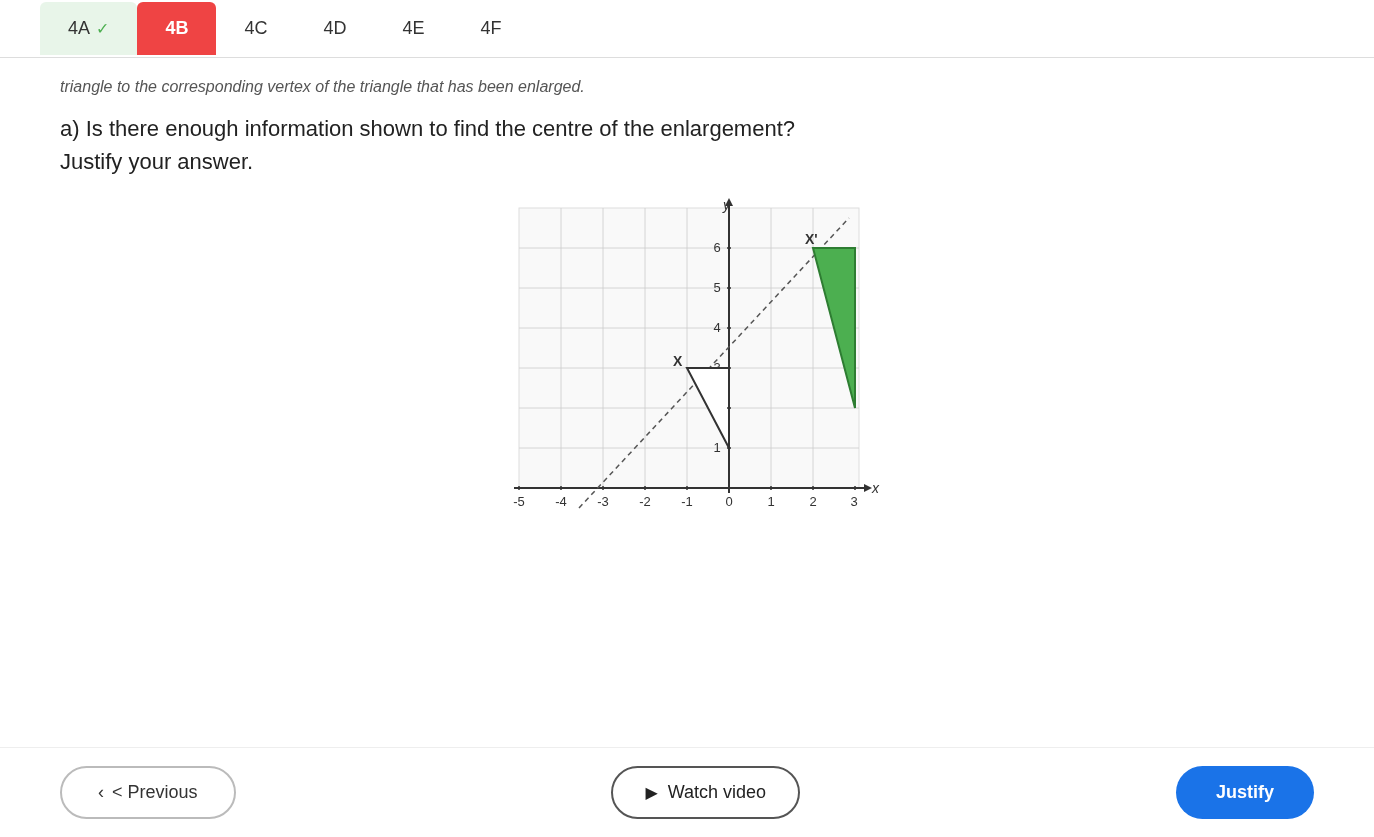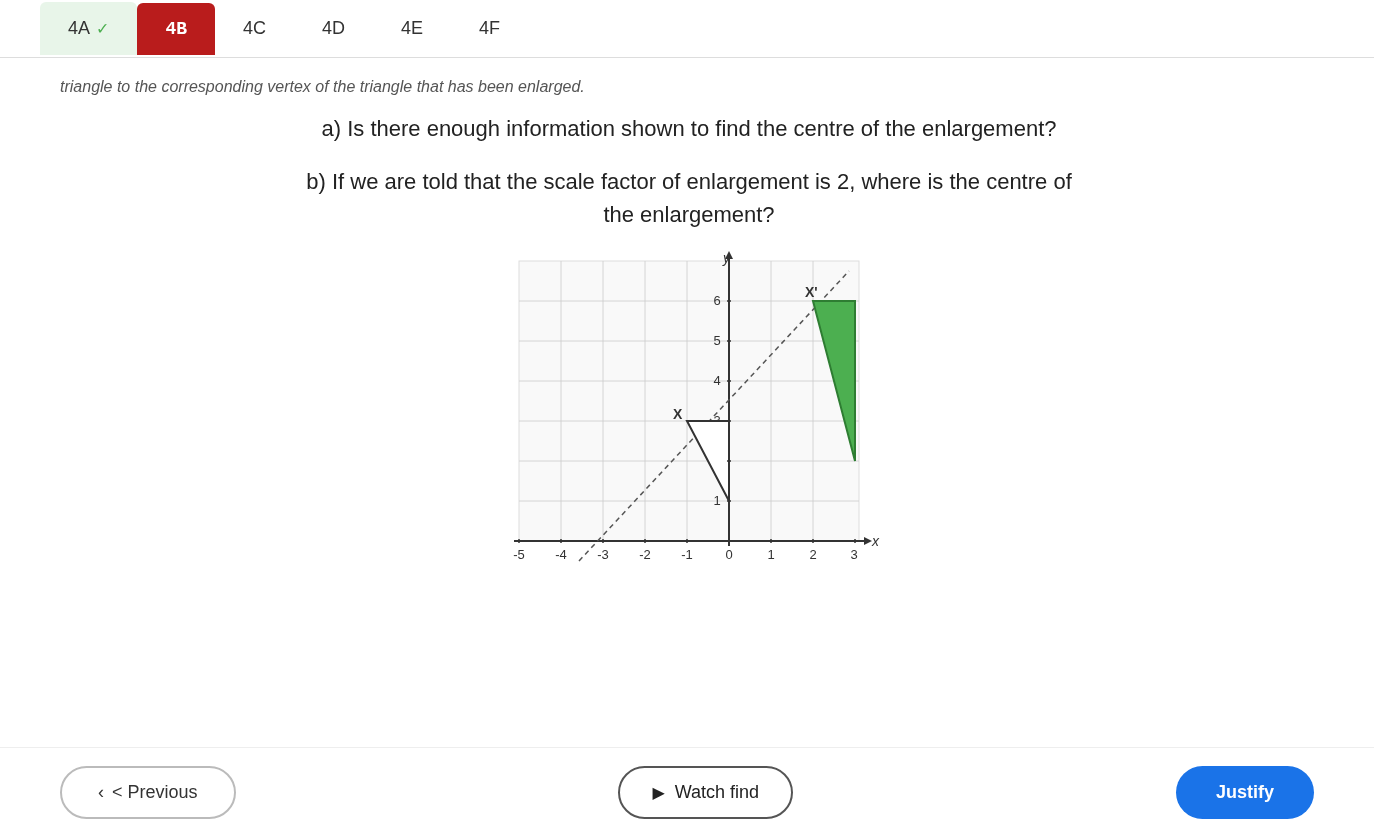--- a/index.html
+++ b/index.html
@@ -35,24 +35,23 @@
       font-weight: 500;
       cursor: pointer;
       color: #333;
       border-radius: 6px 6px 0 0;
       display: flex;
       align-items: center;
       gap: 6px;
       text-align: center;
     }
     .tab.active {
-      background: #b91c1c;
+      background: #ef4444;
       color: #fff;
       font-weight: 700;
-      font-family: Liberation Mono, monospace;
     }
     .tab.completed {
       background: #e8f5e9;
       color: #333;
     }
     .tab .checkmark {
       color: #4caf50;
       font-size: 16px;
     }
 
@@ -76,21 +75,21 @@
       text-overflow: ellipsis;
     }
 
     
     .question-block {
       margin-bottom: 20px;
     }
     .question-text {
       font-size: 22px;
       color: #222;
-      text-align: center;
+      text-align: left;
       line-height: 1.5;
       margin-bottom: 18px;
     }
 
     
     .graph-container {
       display: flex;
       justify-content: center;
       margin-bottom: 20px;
     }
@@ -173,29 +172,24 @@
     </div>
   </div>
 
   <div class="content-area">
 
     <div class="scrolled-text">triangle to the corresponding vertex of the triangle that has been enlarged.</div>
 
     <div class="question-block">
       <div class="question-text">
         <span>a) Is there enough information shown to find the centre of the enlargement?</span><br>
+        <span>Justify your answer.</span>
       </div>
     </div>
 
-    <div class="question-block">
-      <div class="question-text">
-        <span>b) If we are told that the scale factor of enlargement is 2, where is the centre of</span><br>
-        <span>the enlargement?</span>
-      </div>
-    </div>
 
     <div class="graph-container">
       <div class="graph-svg-wrap">
         <svg width="420" height="340">
 
           <rect x="40" y="10" width="340" height="280" fill="#f9f9f9" stroke="#ddd"></rect>
 
           <line x1="82" y1="10" x2="82" y2="290" stroke="#ccc" stroke-width="0.8"></line>
           <line x1="124" y1="10" x2="124" y2="290" stroke="#ccc" stroke-width="0.8"></line>
           <line x1="166" y1="10" x2="166" y2="290" stroke="#ccc" stroke-width="0.8"></line>
@@ -271,20 +265,20 @@
   </div>
 
   <div class="bottom-bar">
     <button class="btn-previous">
       <span>‹</span>
       <span>&lt; Previous</span>
     </button>
 
     <button class="btn-watch-video">
       <span class="video-icon">▶</span>
-      <span>Watch find</span>
+      <span>Watch video</span>
     </button>
 
     <button class="btn-answer">
       <span>Justify</span>
     </button>
   </div>
 </div>
 
 </body></html>

